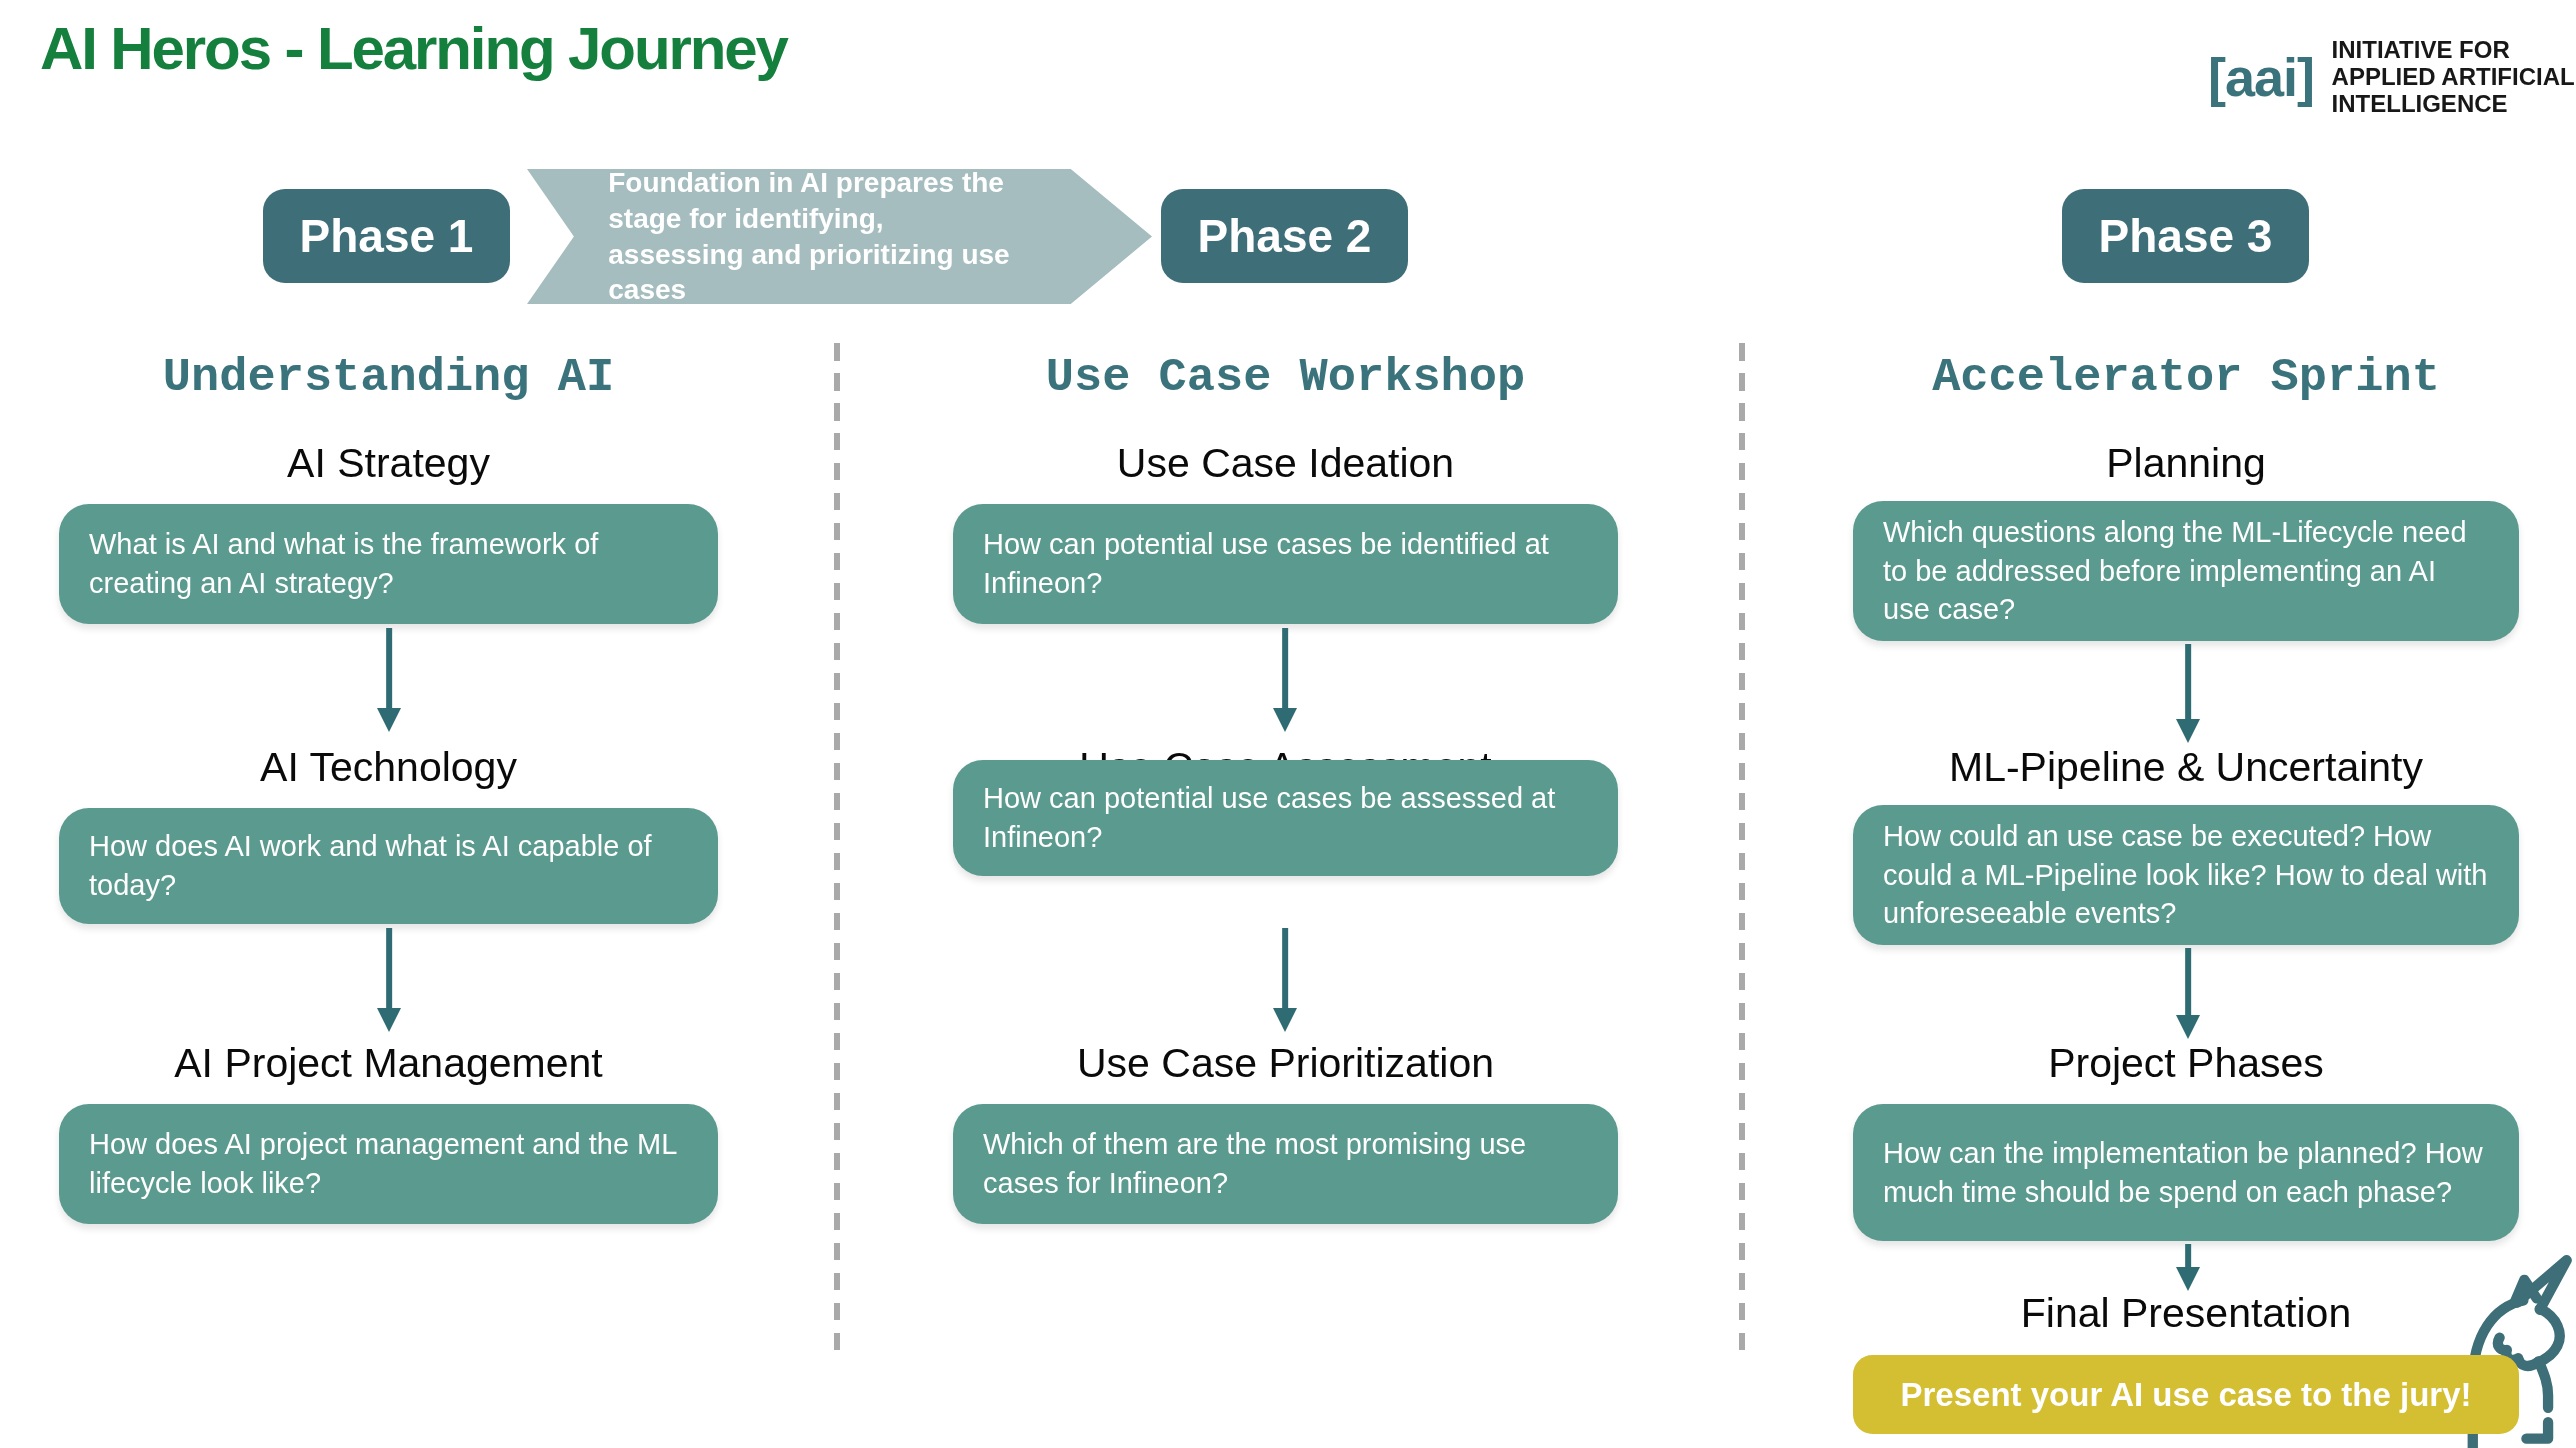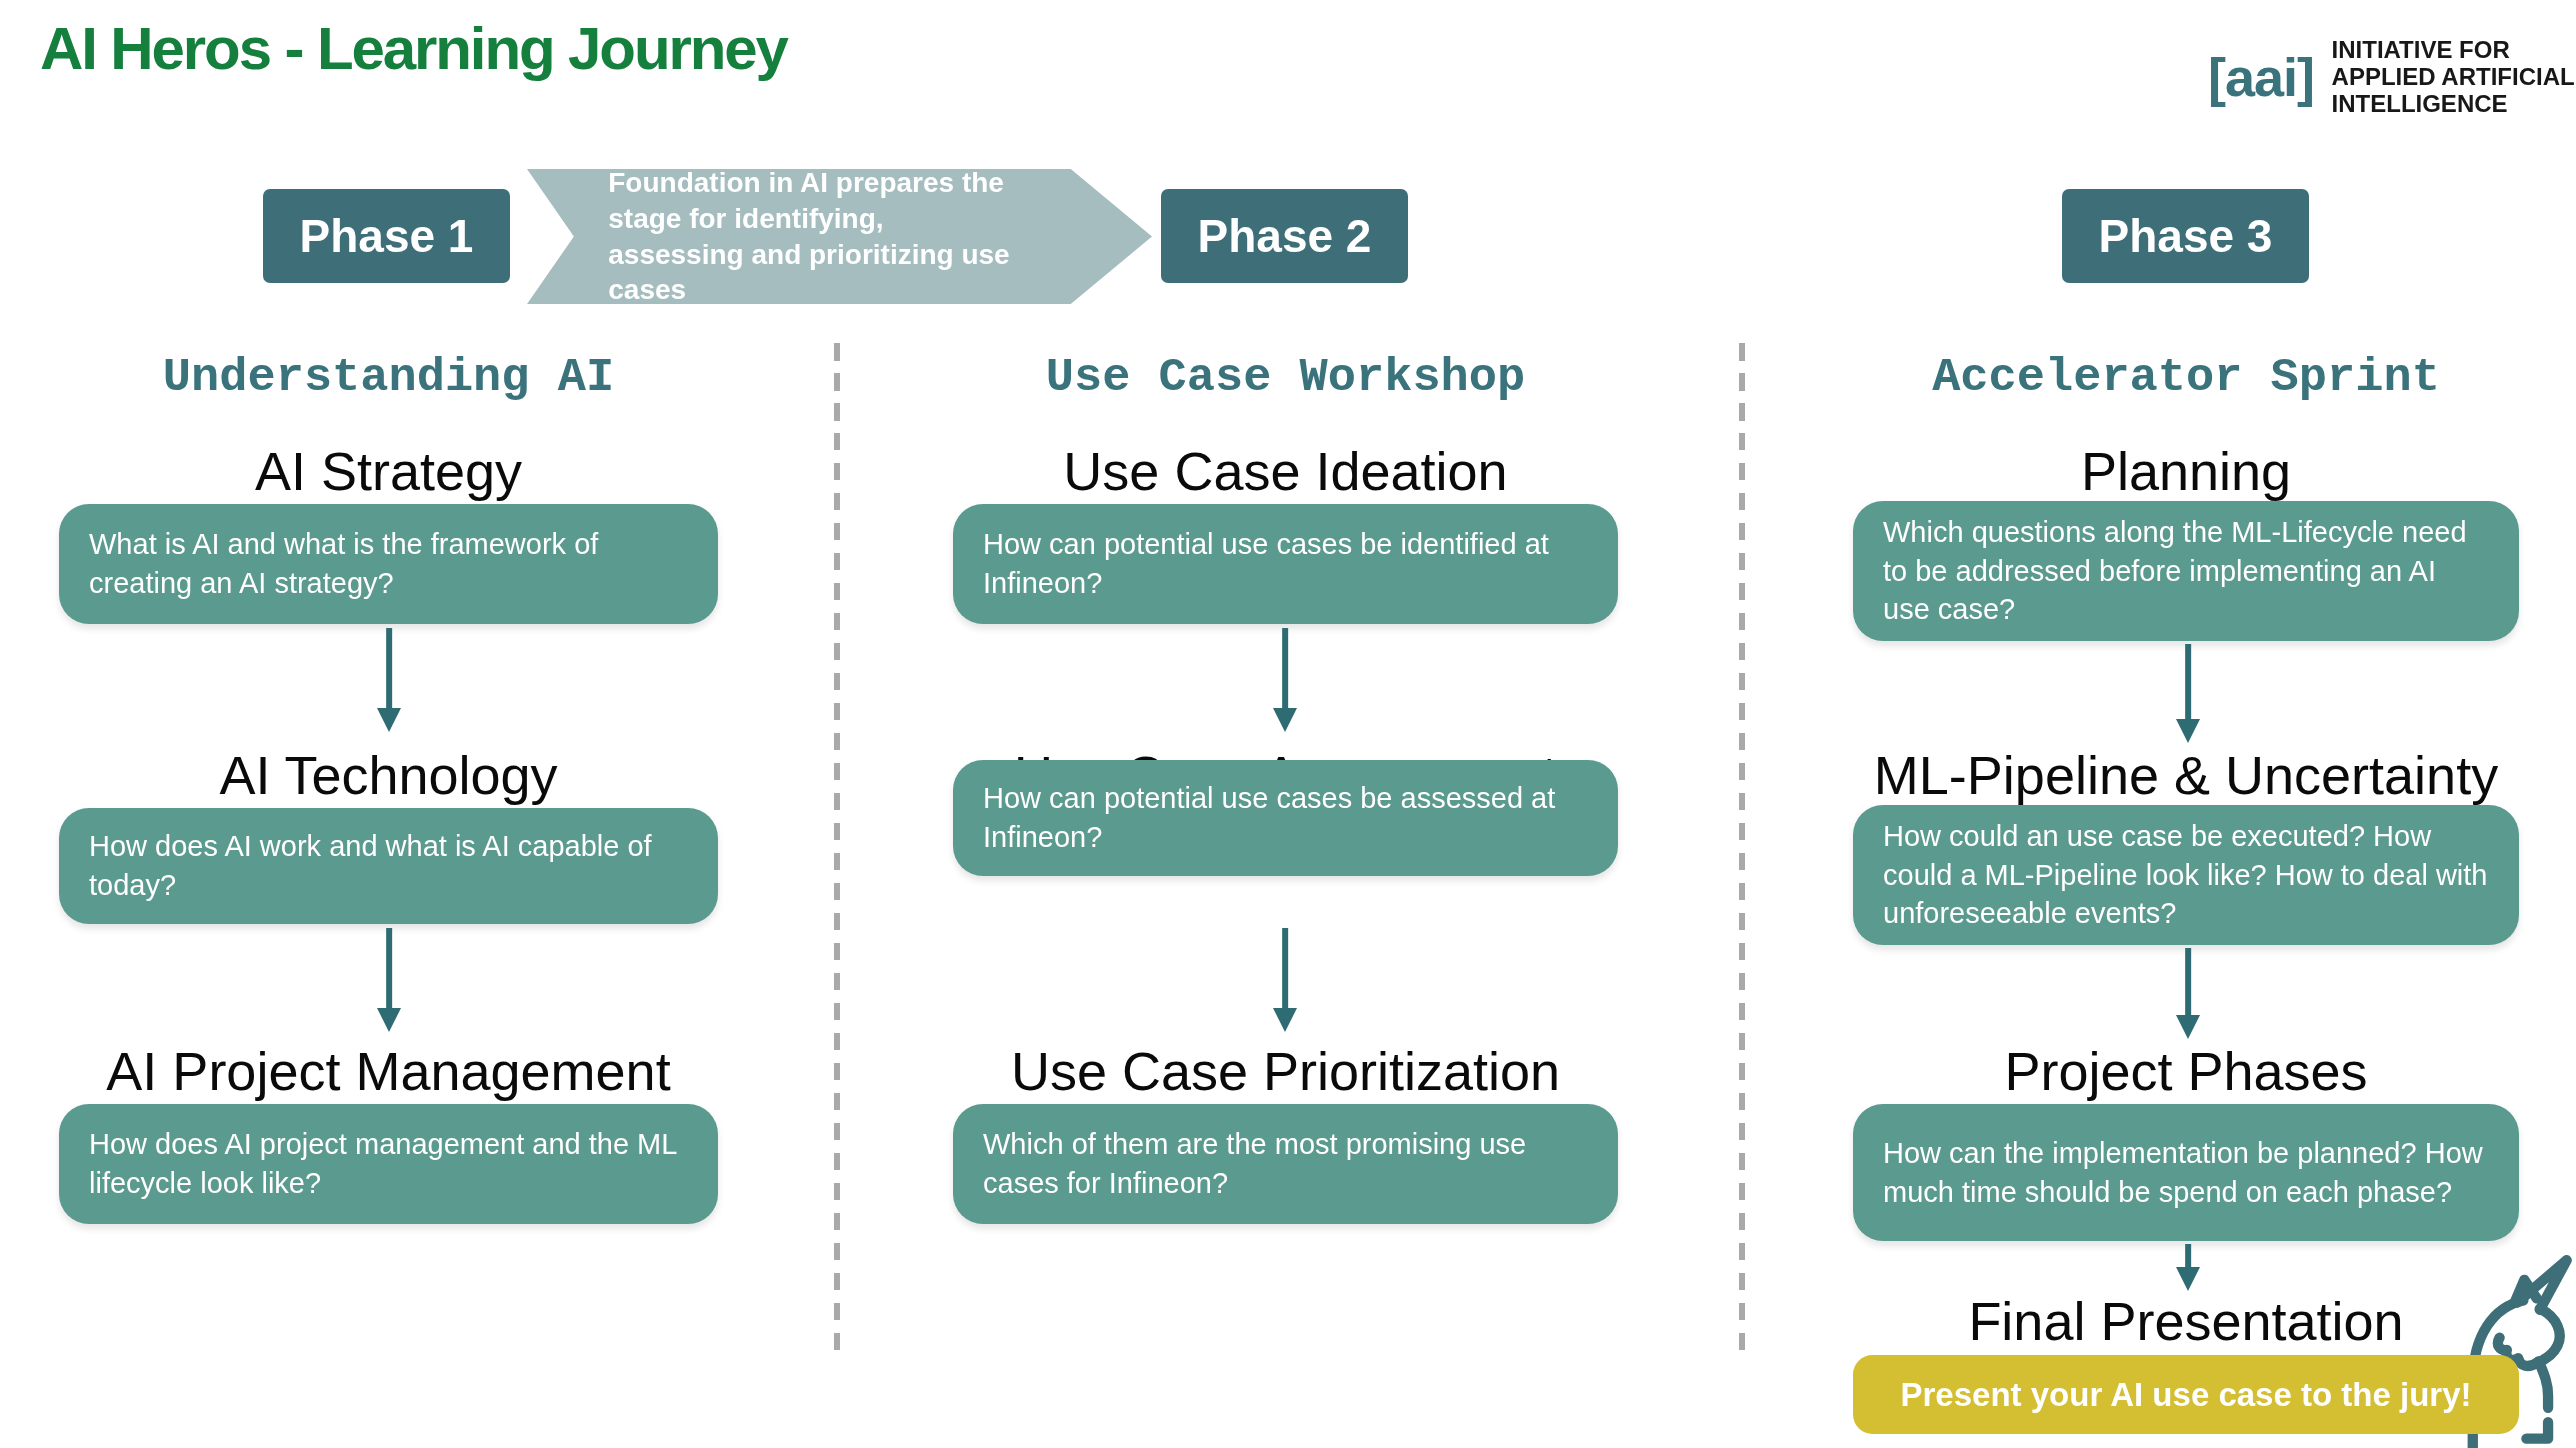--- a/index.html
+++ b/index.html
@@ -21,21 +21,21 @@
     position:absolute;left:40px;top:14.4px;width:1340px;
     font-size:60px;font-weight:700;letter-spacing:-2.1px;color:#15803d;
   }
   
   .logo{position:absolute;left:2208px;top:37px;display:flex;align-items:center;gap:17.5px;}
   .logo-mark{font-size:54px;font-weight:700;color:var(--header-teal);letter-spacing:-1px;line-height:1;}
   .logo-text{font-size:24px;font-weight:700;line-height:1.12;color:#181818;letter-spacing:0px;white-space:pre-line;}
   
   .phase-box{
     position:absolute;height:94px;width:247px;background:var(--phase-dark);
-    border-radius:7px;display:flex;align-items:center;justify-content:center;
+    border-radius:22px;display:flex;align-items:center;justify-content:center;
     color:#fff;font-size:46px;font-weight:700;
   }
   .phase-1{left:263px;top:189px;}
   .phase-2{left:1161px;top:189px;}
   .phase-3{left:2062px;top:189px;}
   .chevron{
     position:absolute;height:135px;background:var(--chevron-light);
     clip-path:polygon(0% 0%, 87% 0%, 100% 50%, 87% 100%, 0% 100%, 7.5% 50%);
     display:flex;align-items:center;
   }
@@ -50,21 +50,21 @@
     background-image:repeating-linear-gradient(to bottom, var(--divider-gray) 0 17.5px, transparent 17.5px 30px);
   }
   .divider-1{left:834px;}
   .divider-2{left:1739px;}
   
   .col-header{
     position:absolute;text-align:center;color:var(--header-teal);
     font-size:47px;font-weight:700;font-family:Liberation Mono, monospace;
   }
   .step-heading{
-    position:absolute;text-align:center;color:var(--ink);font-size:54px;font-weight:400;
+    position:absolute;text-align:center;color:var(--ink);font-size:41px;font-weight:400;
   }
   .q-card{
     position:absolute;background:var(--box-green);border-radius:30px;
     display:flex;align-items:center;color:#fff;font-size:29px;line-height:1.34;
     padding:0 30px;box-sizing:border-box;
     box-shadow:0 4.1px 7.2px rgba(0,0,0,0.10);
   }
   .col1-x{left:59px;width:659px;}
   .col2-x{left:953px;width:665px;}
   .col3-x{left:1853px;width:666px;}

